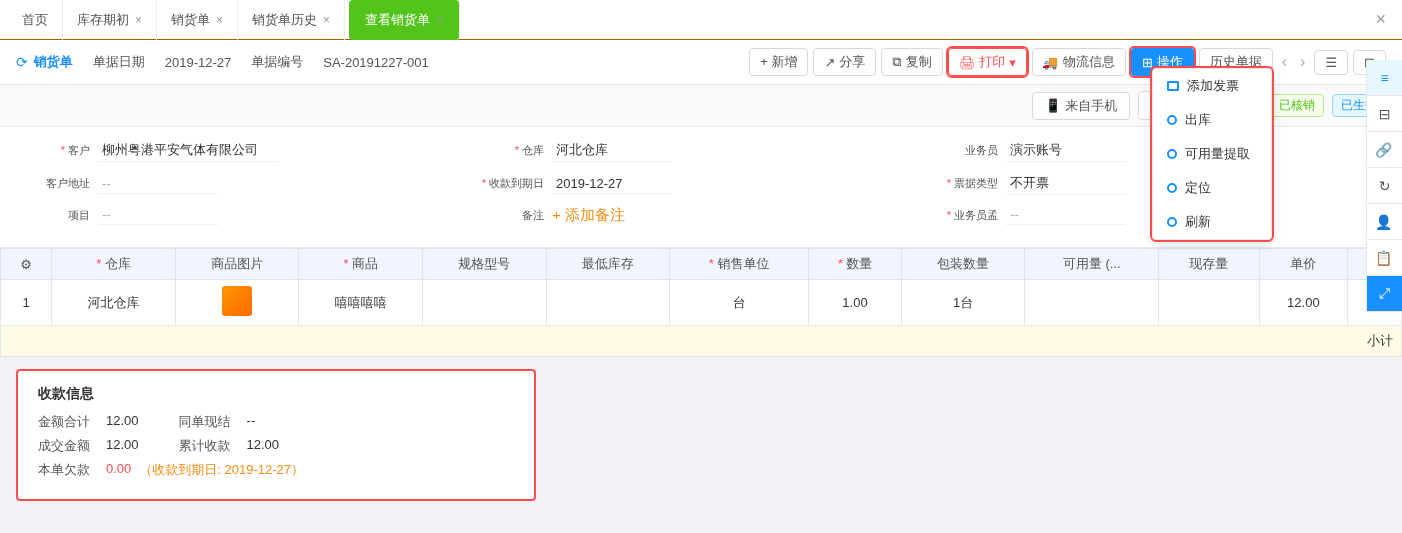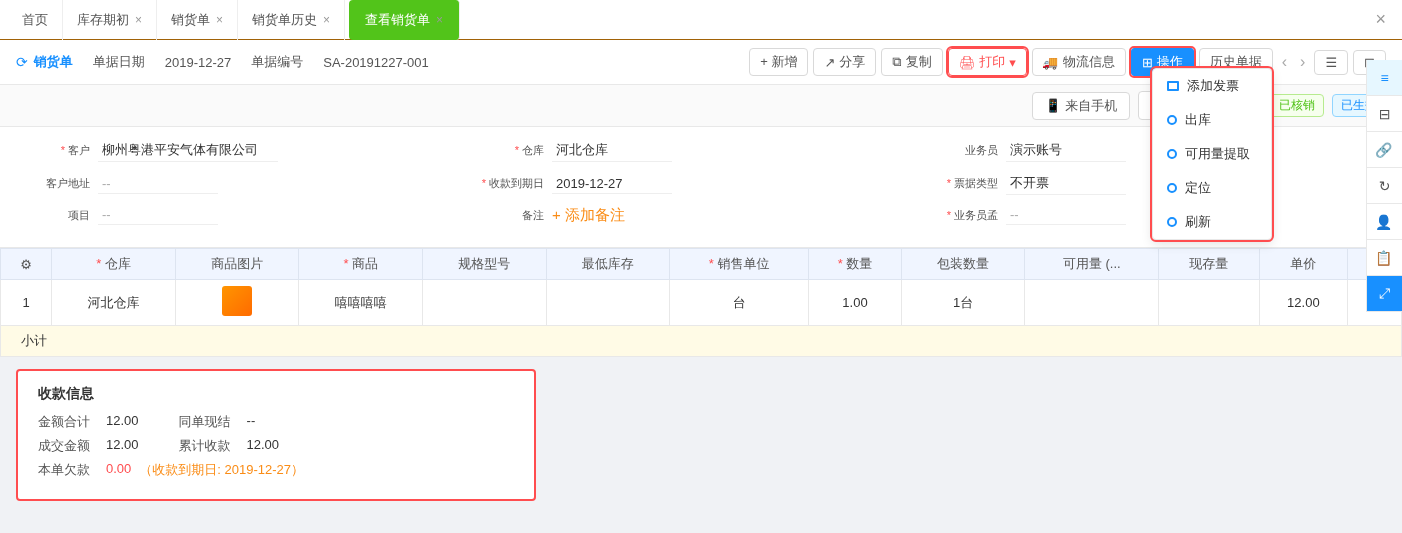--- a/index.html
+++ b/index.html
@@ -318,21 +318,21 @@
           <td></td>
           <td>台</td>
           <td>1.00</td>
           <td>1台</td>
           <td></td>
           <td></td>
           <td>12.00</td>
           <td>0.</td>
         </tr>
         <tr class="subtotal">
-          <td colspan="13" style="text-align:left; padding-left:20px;">小计</td>
+          <td colspan="13" style="text-align:right; padding-left:20px;">小计</td>
         </tr>
       </tbody>
     </table>
   </div>
 
   <div class="payment-box">
     <div class="payment-title">收款信息</div>
     <div class="payment-row">
       <div class="payment-field">
         <span class="payment-field-label">金额合计</span>

